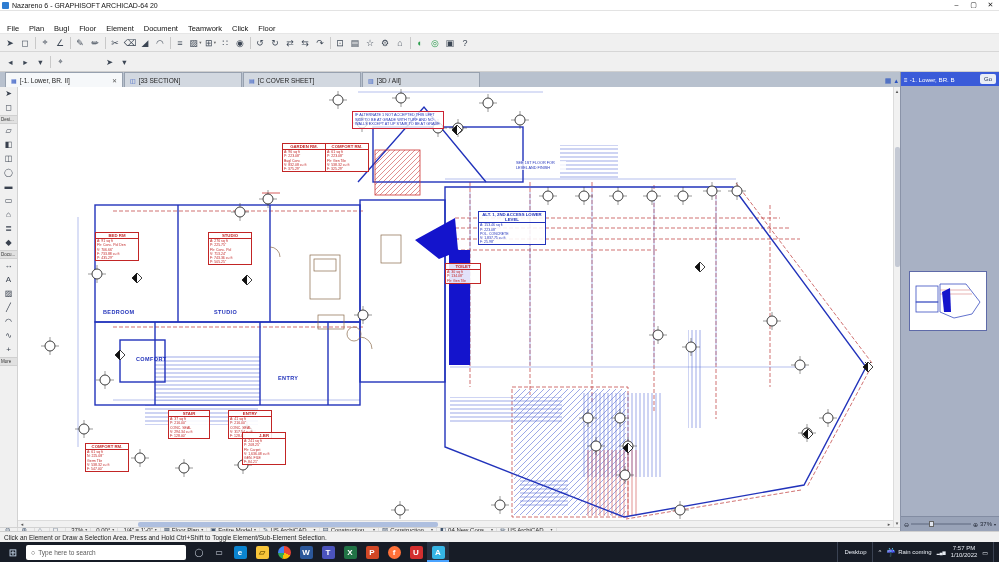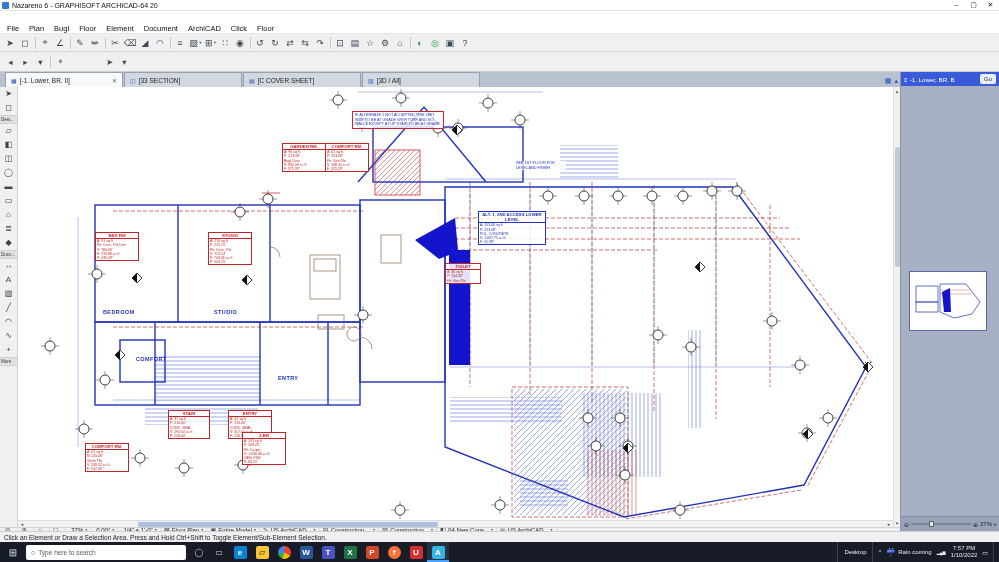--- a/index.html
+++ b/index.html
@@ -99,21 +99,21 @@
   </div>
 
   <div class="menubar">
 
   <span class="menu-item">File</span>
       <span class="menu-item">Plan</span>
       <span class="menu-item">Bugl</span>
       <span class="menu-item">Floor</span>
       <span class="menu-item">Element</span>
       <span class="menu-item">Document</span>
-      <span class="menu-item">ArchiCAD</span>
+      <span class="menu-item">Teamwork</span>
       <span class="menu-item">Click</span>
       <span class="menu-item">Floor</span>
     </div>
 
   <div class="toolbar">
 
   <span class="tb-item">
         <span>➤</span>
         <span class="caret"></span>
       </span>

